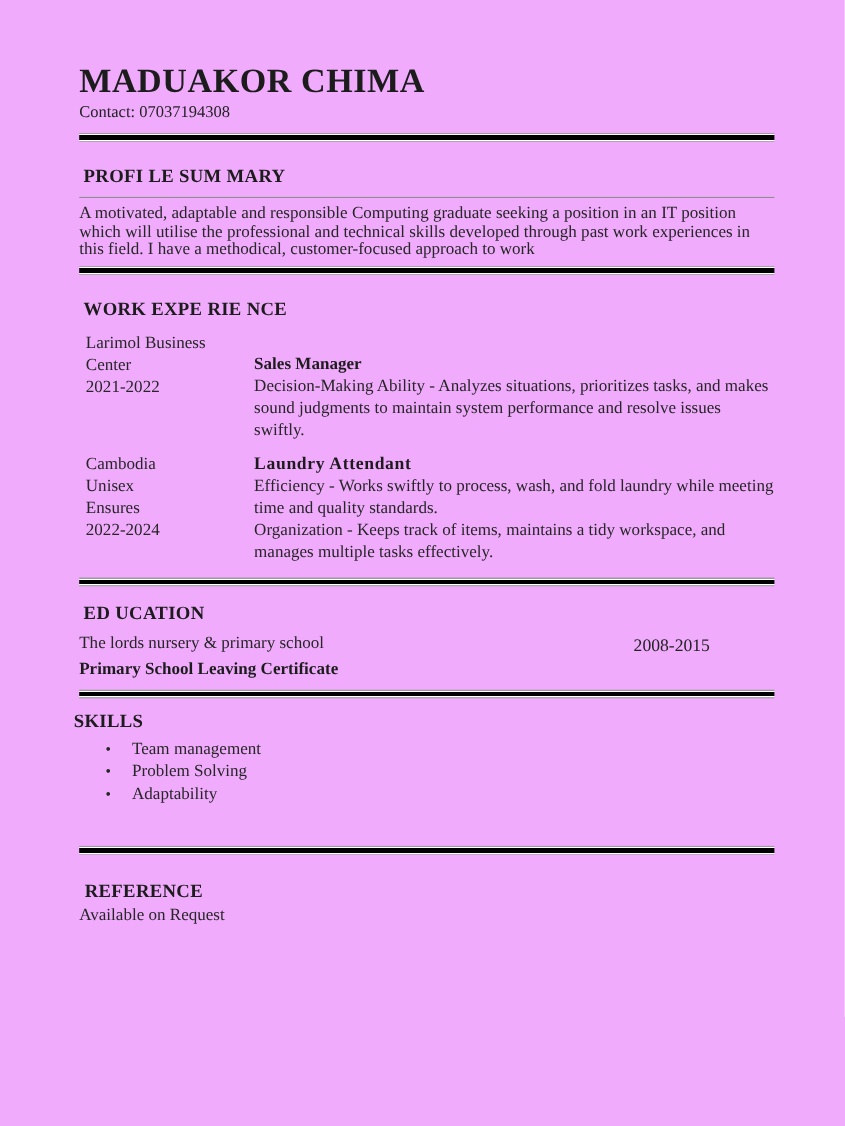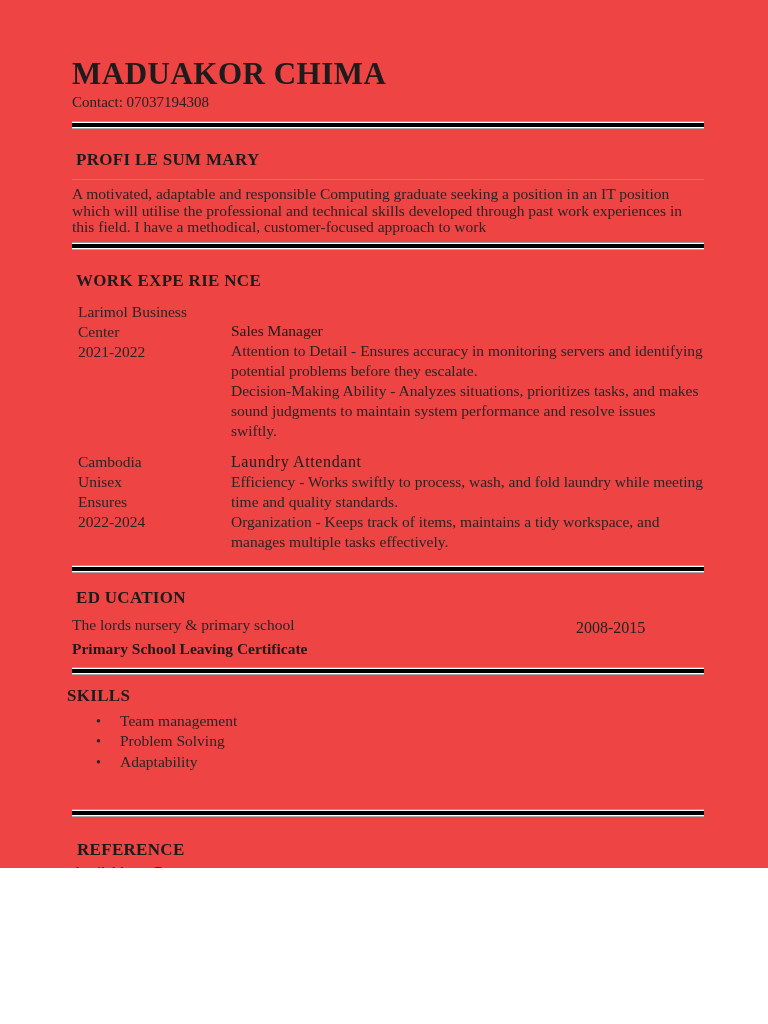--- a/index.html
+++ b/index.html
@@ -1,22 +1,22 @@
 <!DOCTYPE html>
 <html><head>
 <meta charset="utf-8">
 <style>
   * { margin: 0; padding: 0; box-sizing: border-box; }
   html, body { background: #ffffff; }
   .page {
     position: relative;
     width: 768px;
-    height: 868px;
+    height: 1024px;
     margin: 0 auto;
-    background: #ef4444;
+    background: #f0abfc;
     font-family: "Liberation Serif", "DejaVu Serif", serif;
     color: #1c1c1c;
     overflow: hidden;
   }
   .content {
     padding: 56px 64px 0 72px; 
   }
 
   
   .rule-thick {
@@ -77,21 +77,21 @@
     padding-left: 6px;
     font-size: 15.5px;
     line-height: 20px;
     color: #262626;
     flex-shrink: 0;
   }
   .we-right { flex: 1; }
   .we-right-offset { padding-top: 19px; }
   .we-title {
     font-size: 15.5px;
-    font-weight: 400;
+    font-weight: 700;
     line-height: 20px;
   }
   .we-title-spaced { font-size: 16px; letter-spacing: 0.6px; }
   .we-detail {
     font-size: 15.5px;
     line-height: 20px;
     color: #262626;
   }
   .we-row-2 { margin-top: 11px; }
   .rule-after-work { margin-top: 13px; }
@@ -160,21 +160,20 @@
       <div class="work-entries">
 
         <div class="we-row">
           <div class="we-left">
             <div>Larimol Business</div>
             <div>Center</div>
             <div>2021-2022</div>
           </div>
           <div class="we-right we-right-offset">
             <div class="we-title">Sales Manager</div>
-            <div class="we-detail">Attention to Detail - Ensures accuracy in monitoring servers and identifying potential problems before they escalate.</div>
             <div class="we-detail">Decision-Making Ability - Analyzes situations, prioritizes tasks, and makes sound judgments to maintain system performance and resolve issues swiftly.</div>
           </div>
         </div>
 
         <div class="we-row we-row-2">
           <div class="we-left">
             <div>Cambodia</div>
             <div>Unisex</div>
             <div>Ensures</div>
             <div>2022-2024</div>

